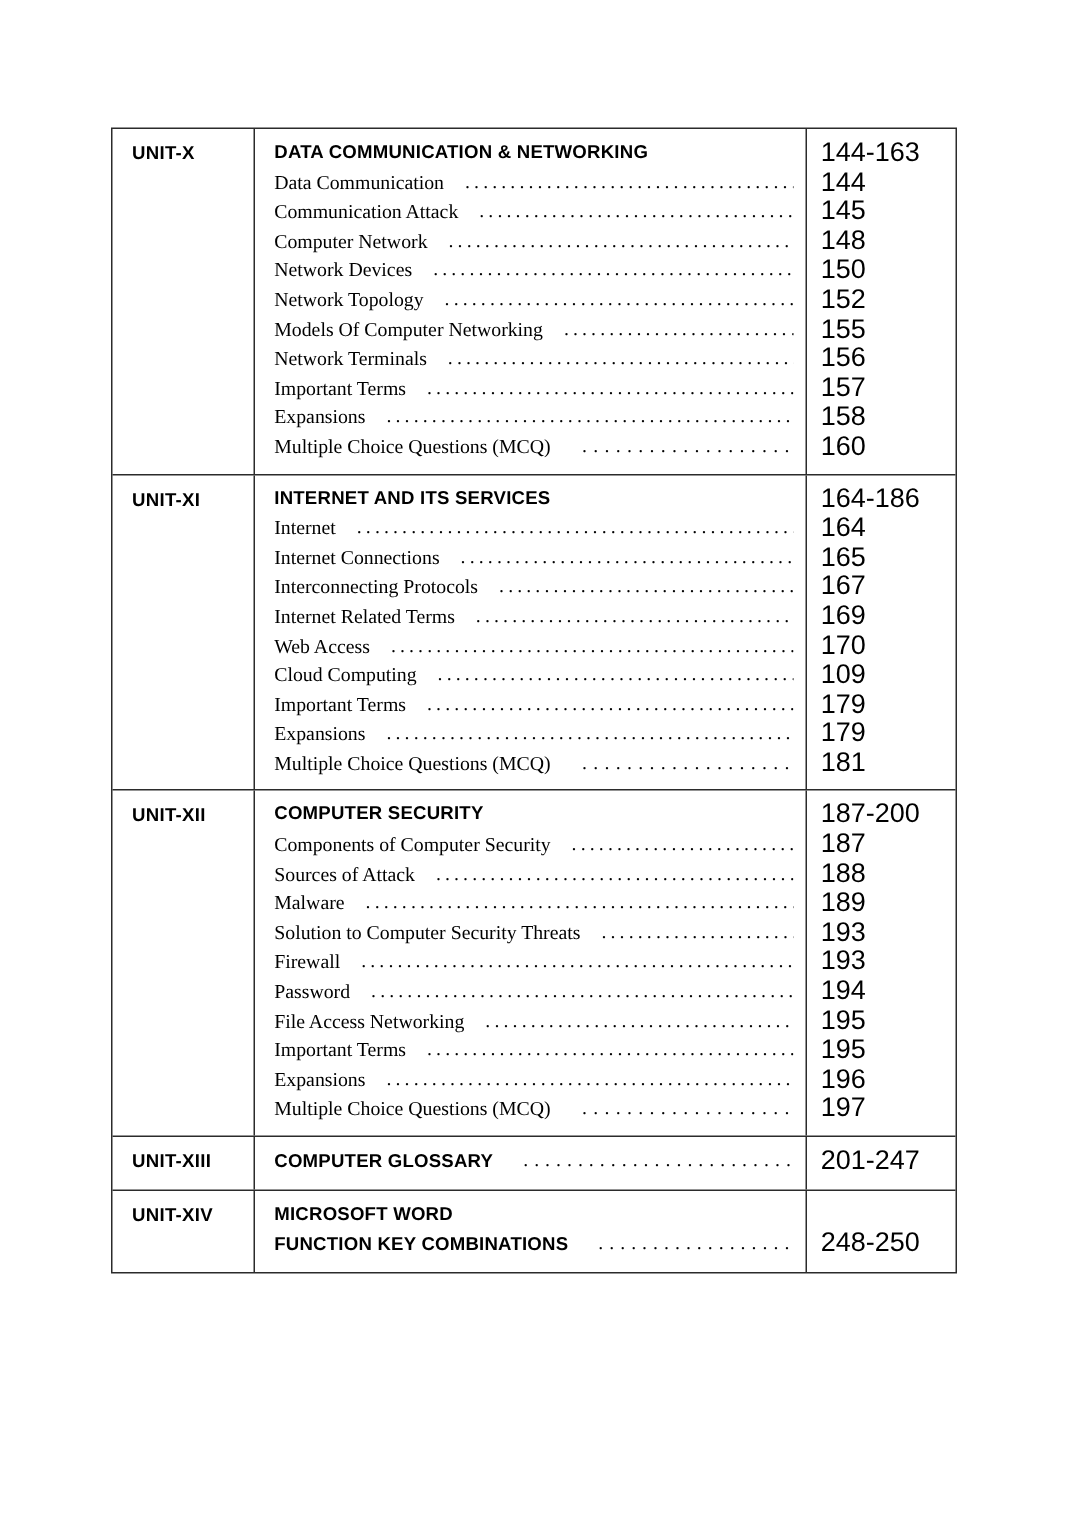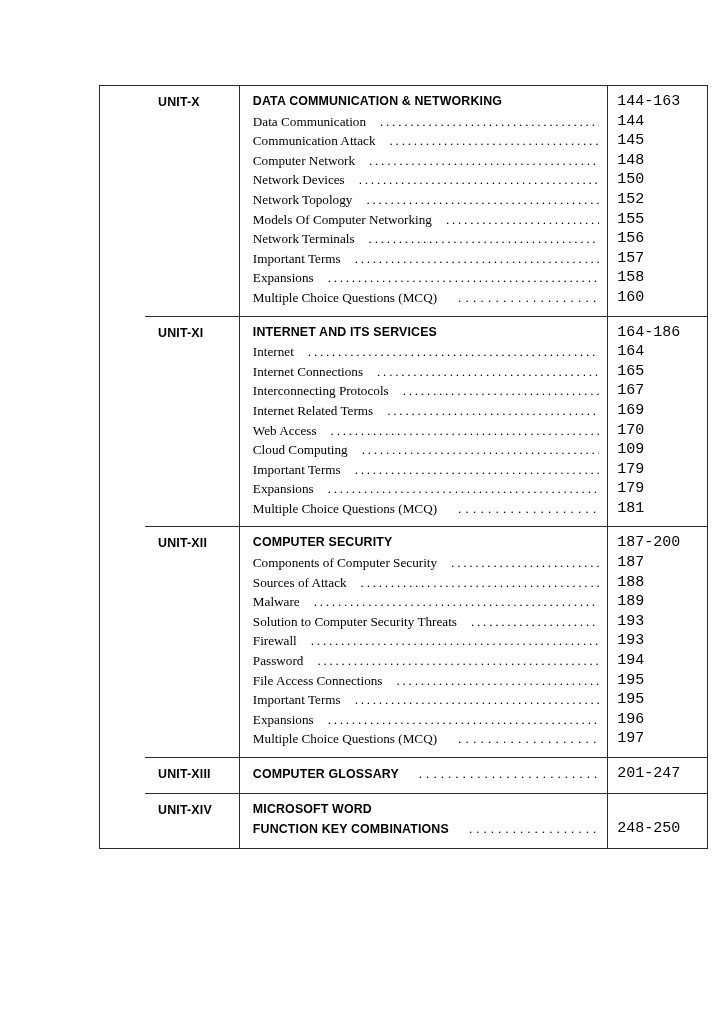--- a/index.html
+++ b/index.html
@@ -11,26 +11,25 @@
     width: 724px;
     height: 1024px;
     position: relative;
     font-family: "Liberation Serif", "DejaVu Serif", serif;
     color: #000000;
     overflow: hidden;
   }
 
   #toc-table {
     position: absolute;
-    left: 99px;
+    left: 74px;
     top: 85px;
     width: 562px;
     border-collapse: collapse;
     table-layout: fixed;
-    padding-left: 45px;
   }
 
   
   #toc-table {
     border-left: 1.3px solid #2b2b2b;
     border-right: 1.3px solid #2b2b2b;
     border-top: 1.3px solid #2b2b2b;
     border-bottom: 1.3px solid #2b2b2b;
   }
 
@@ -120,22 +119,22 @@
     letter-spacing: 4.2px;
     margin-left: 8px;
   }
   
   .leader-row.onheading > .lr-dots {
     letter-spacing: 4.0px;
     margin-left: 7px;
   }
 
   .page-num {
-    font-family: Liberation Mono, monospace;
-    font-size: 15px;
+    font-family: Liberation Sans, sans-serif;
+    font-size: 18px;
     line-height: 19.6px;
     white-space: nowrap;
   }
   .page-num.spacer {
     visibility: hidden;
   }
 </style>
 </head>
 <body>
 
@@ -311,21 +310,21 @@
               </div>
               <div class="leader-row">
                 <span class="lr-text entry">Firewall</span>
                 <span class="lr-dots">..........................................................................................</span>
               </div>
               <div class="leader-row">
                 <span class="lr-text entry">Password</span>
                 <span class="lr-dots">..........................................................................................</span>
               </div>
               <div class="leader-row">
-                <span class="lr-text entry">File Access Connections</span>
+                <span class="lr-text entry">File Access Networking</span>
                 <span class="lr-dots">..........................................................................................</span>
               </div>
               <div class="leader-row">
                 <span class="lr-text entry">Important Terms</span>
                 <span class="lr-dots">..........................................................................................</span>
               </div>
               <div class="leader-row">
                 <span class="lr-text entry">Expansions</span>
                 <span class="lr-dots">..........................................................................................</span>
               </div>

